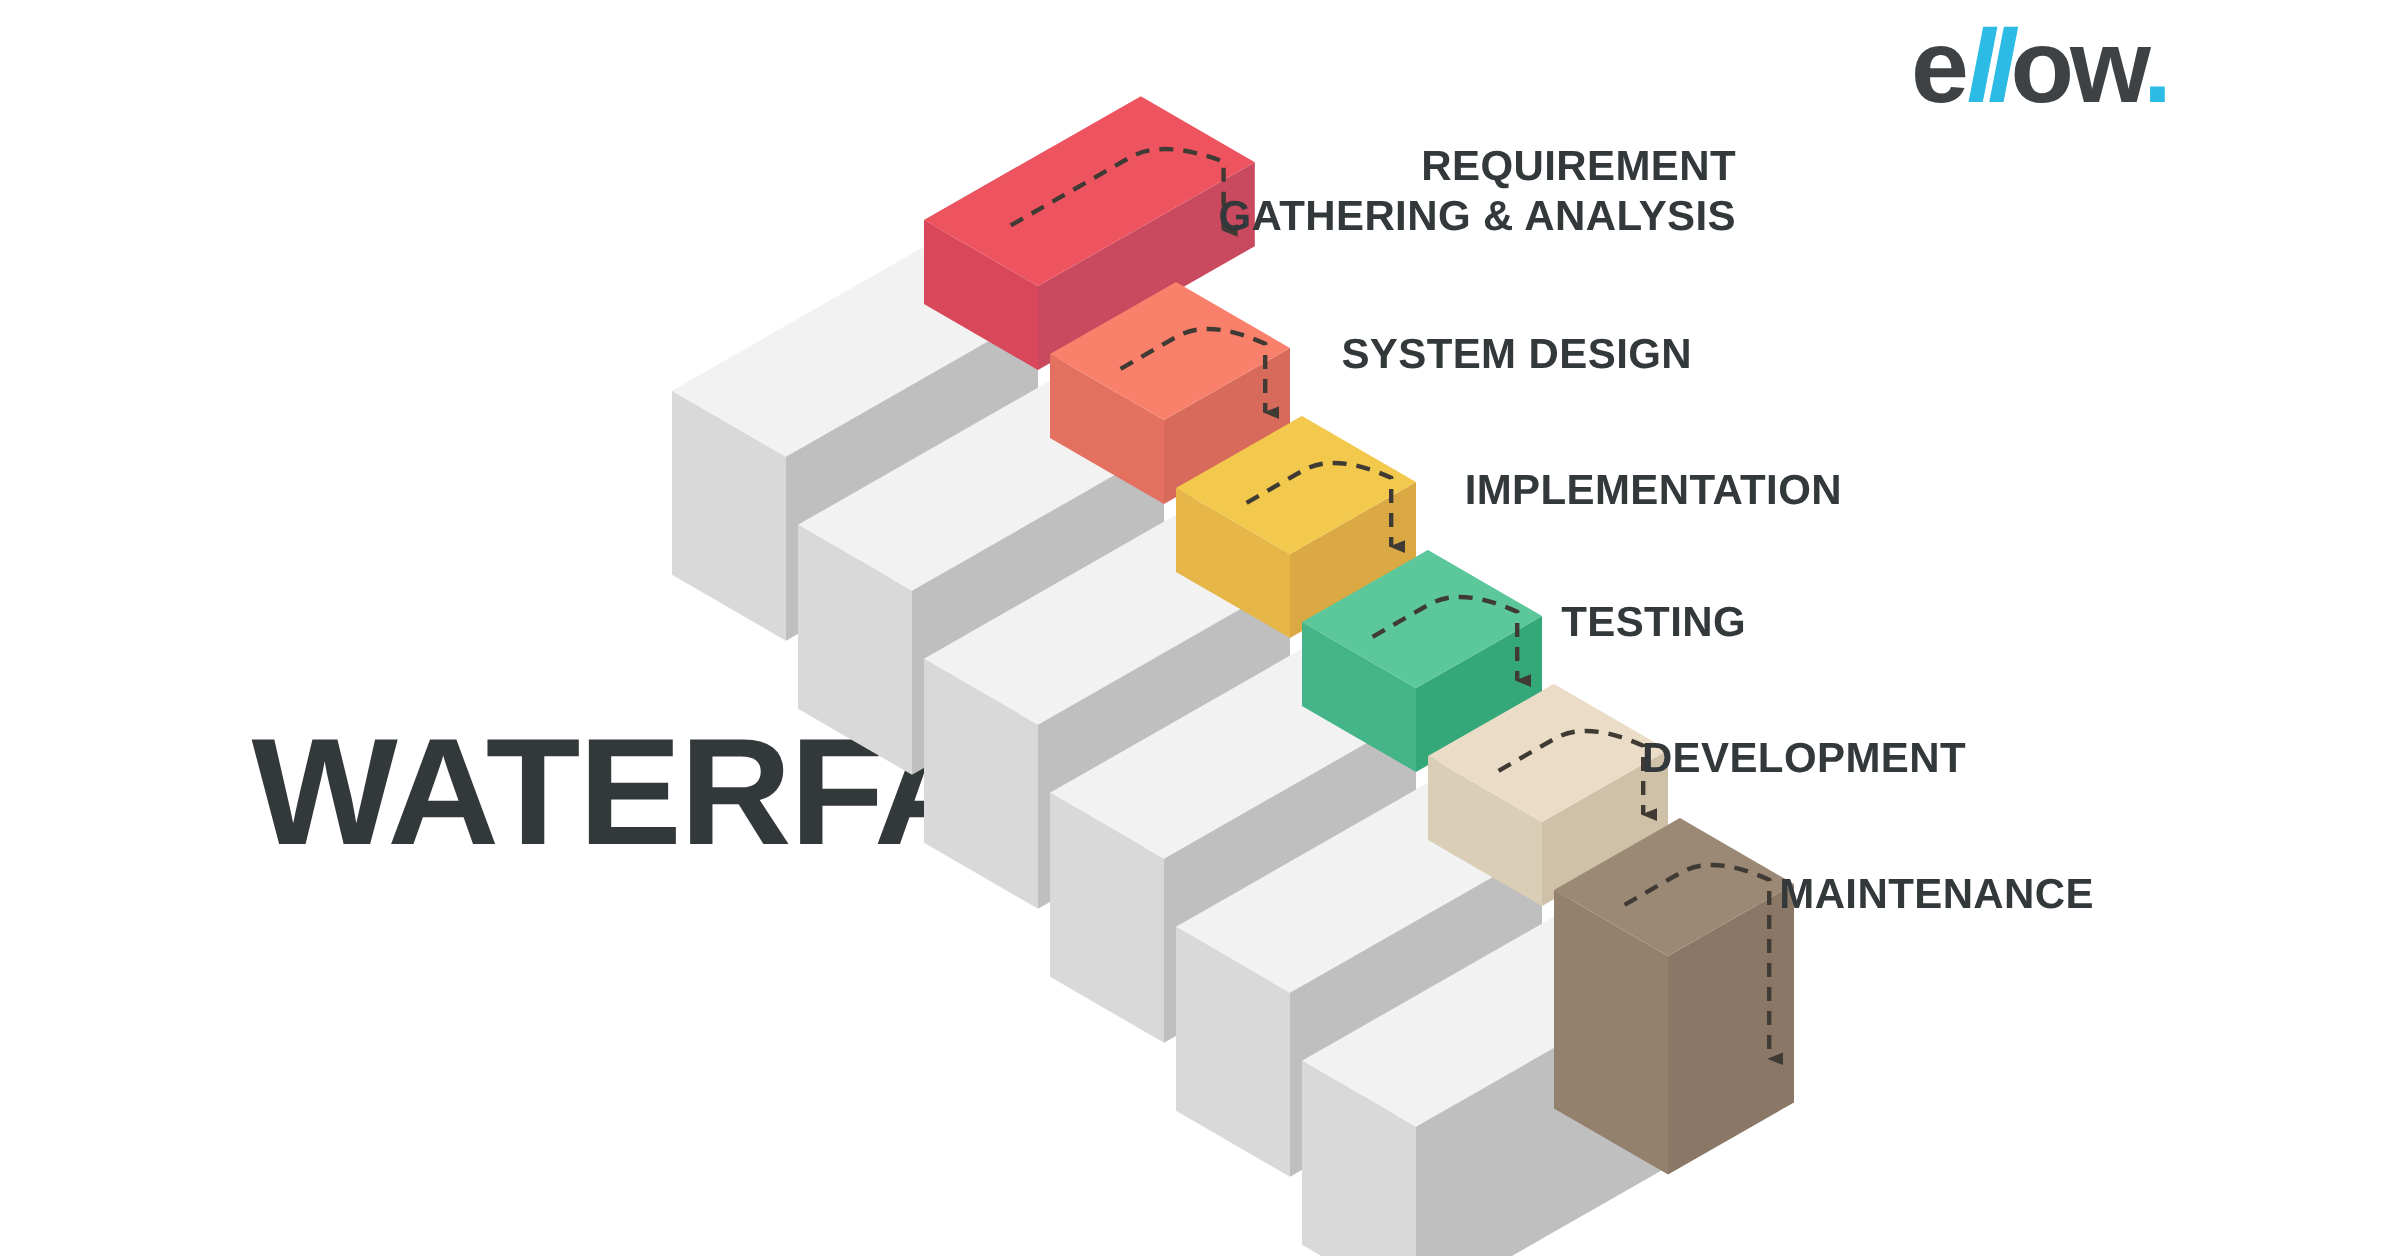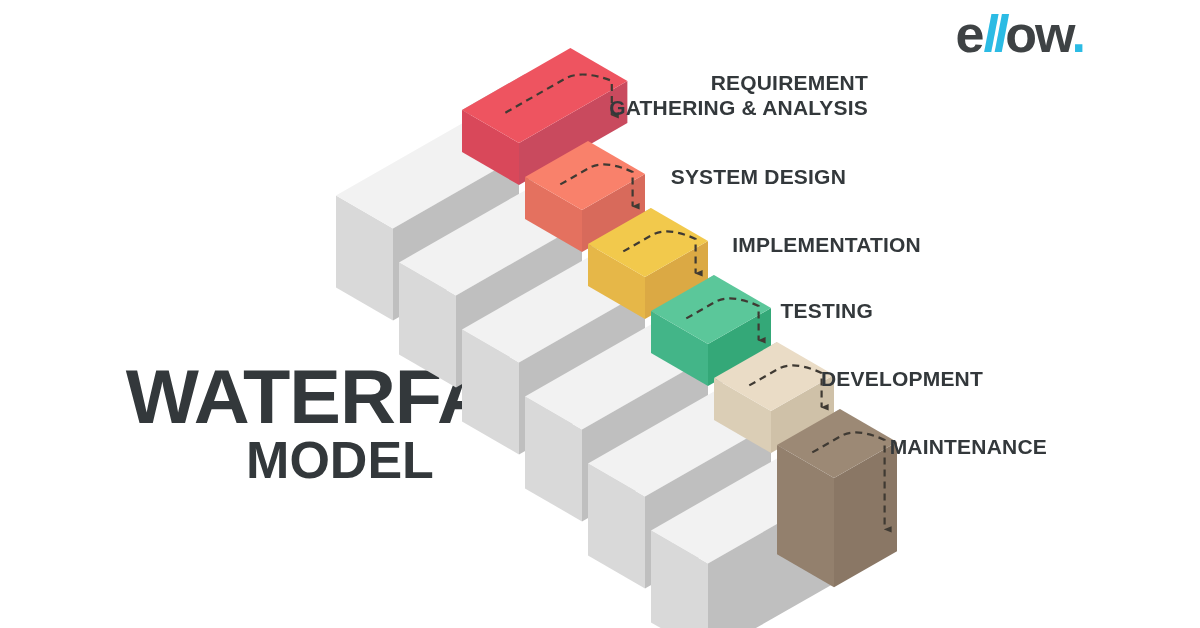--- a/index.html
+++ b/index.html
@@ -88,21 +88,20 @@
 <body>
 
 <div id="page">
 
   <div id="brand-logo">
     <span class="lg-dark">e</span><span class="lg-accent">ll</span><span class="lg-dark">ow</span><span class="lg-dot">.</span>
   </div>
 
   <div id="title-block">
     <div id="title-main">WATERFALL</div>
-    <div id="title-sub">MODEL</div>
   </div>
 
   <svg id="stage" viewBox="0 0 1200 628">
     <defs>
       <marker id="arrowhead" markerWidth="7" markerHeight="8" refX="3.2" refY="7" orient="auto" markerUnits="userSpaceOnUse">
         <path d="M0,0 L6.4,0 L3.2,8 Z" fill="#3f3a33"></path>
       </marker>
     </defs>
     <g id="risers-layer">
         <polygon points="336.0,195.4 393.0,228.4 393.0,320.4 336.0,287.4" fill="#d9d9d9" shape-rendering="geometricPrecision"></polygon>

